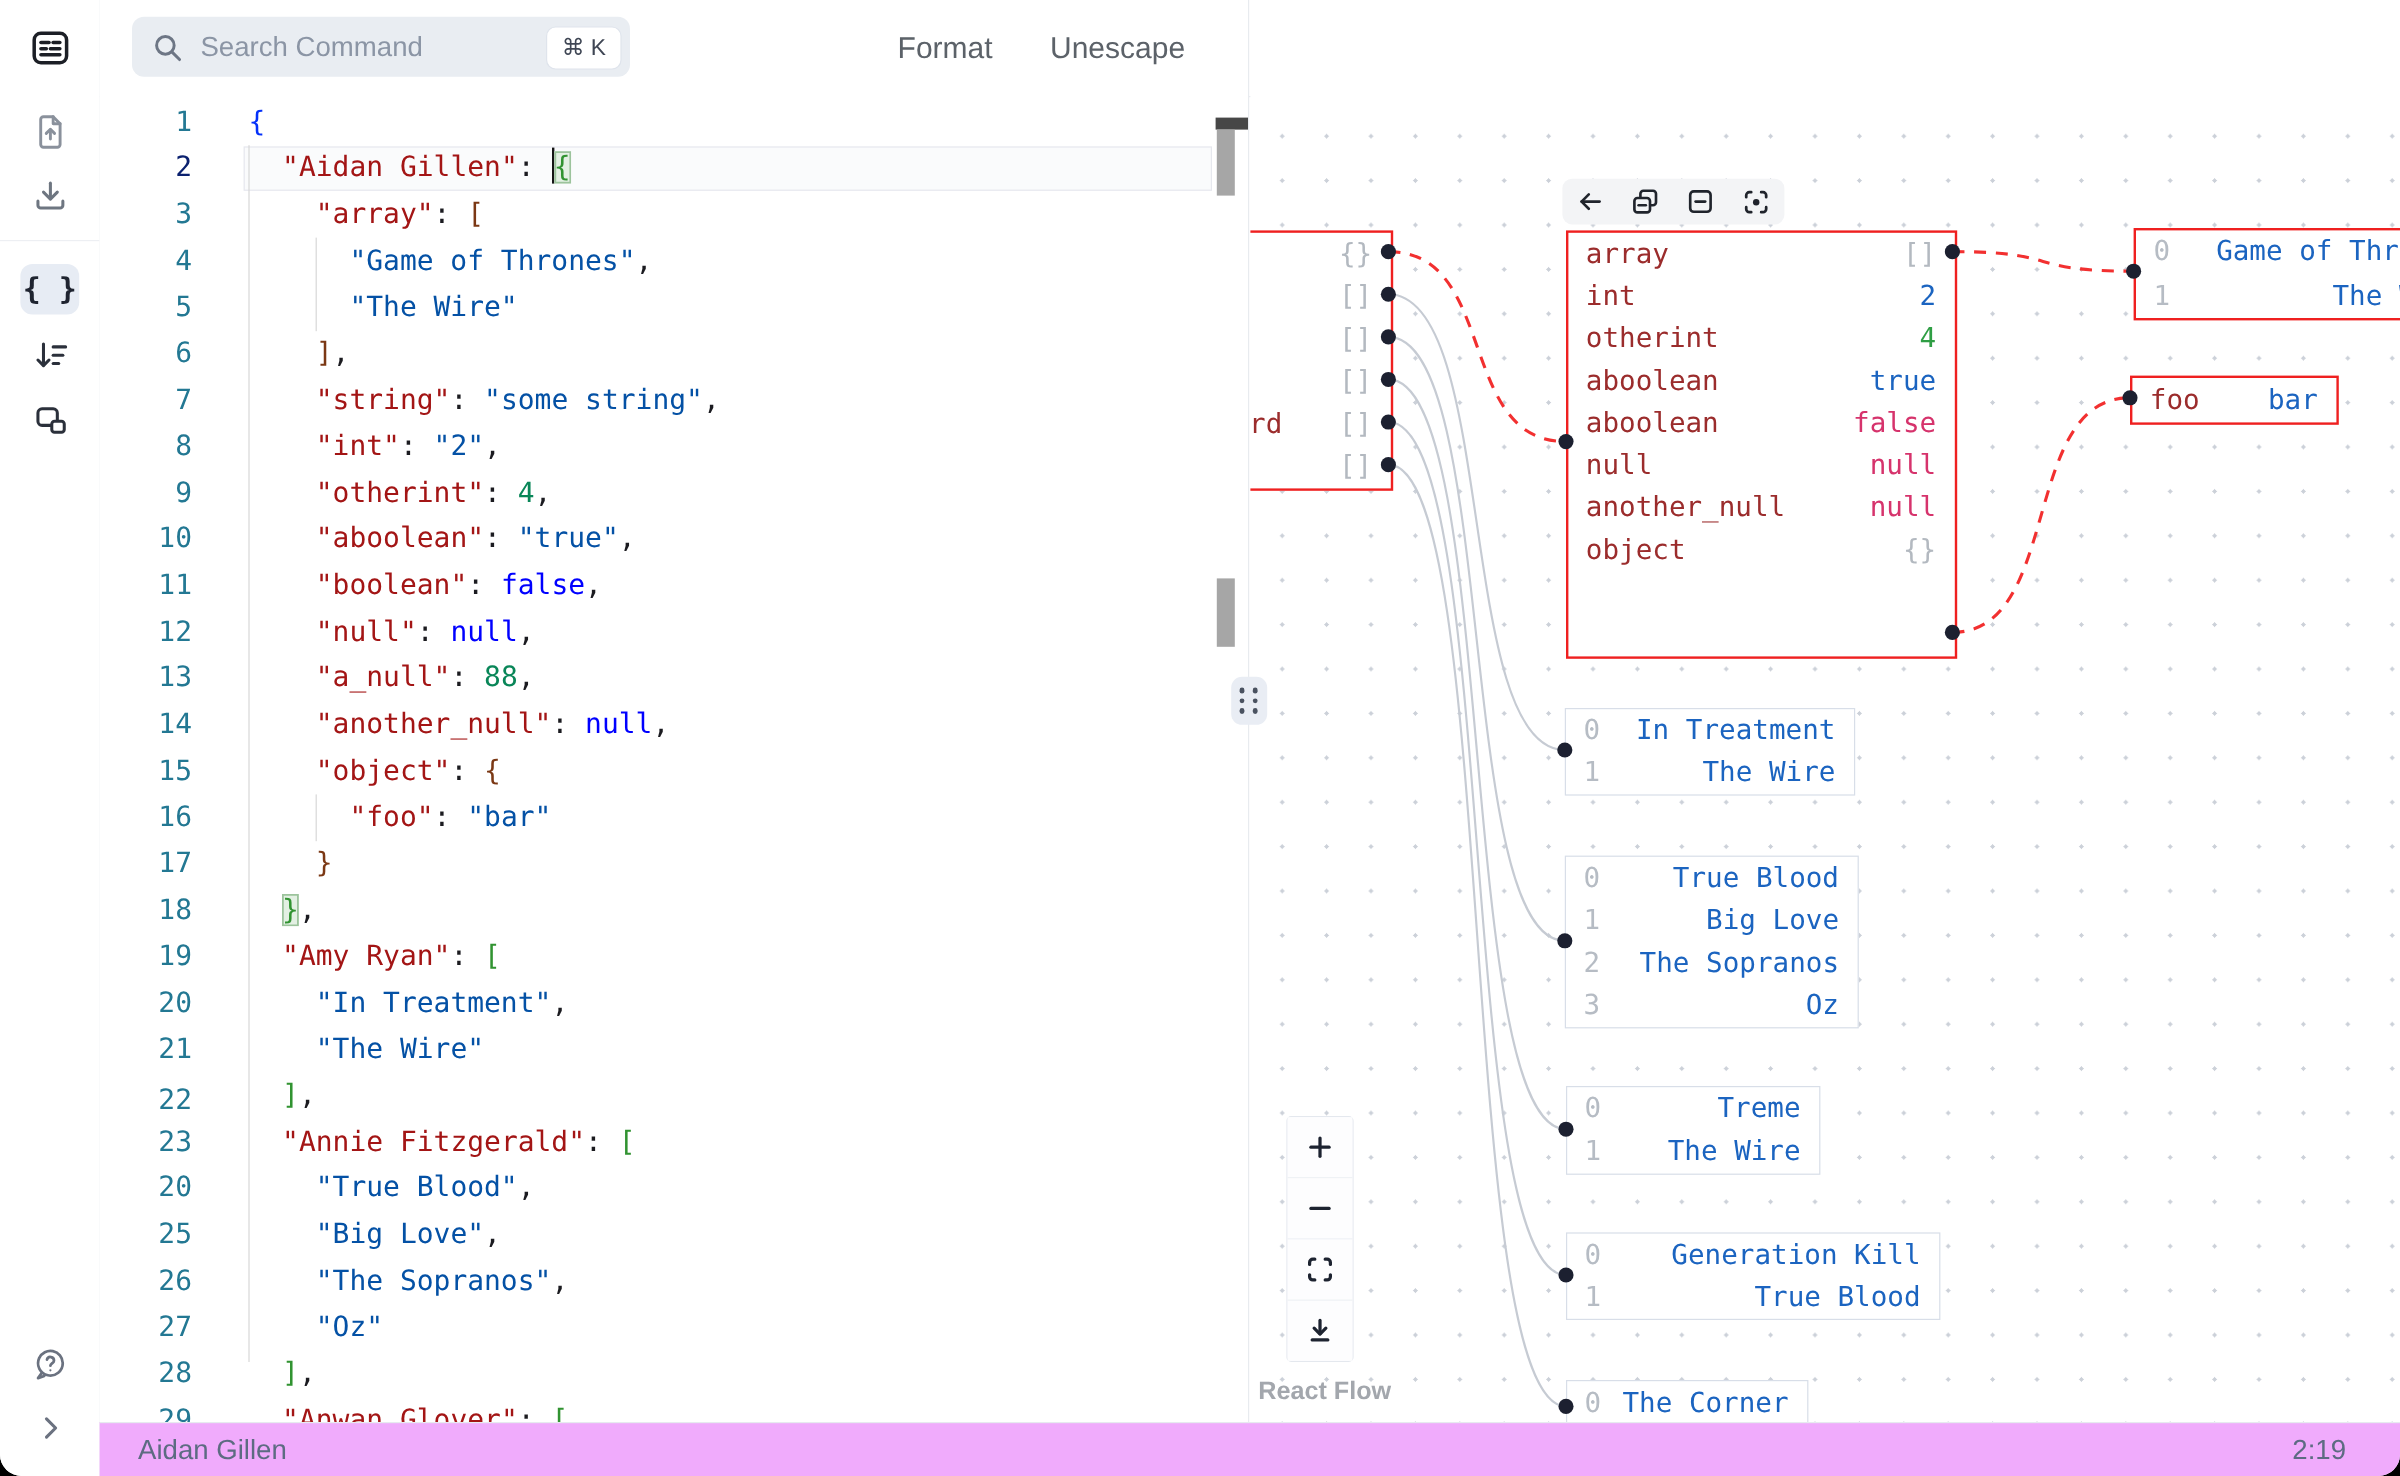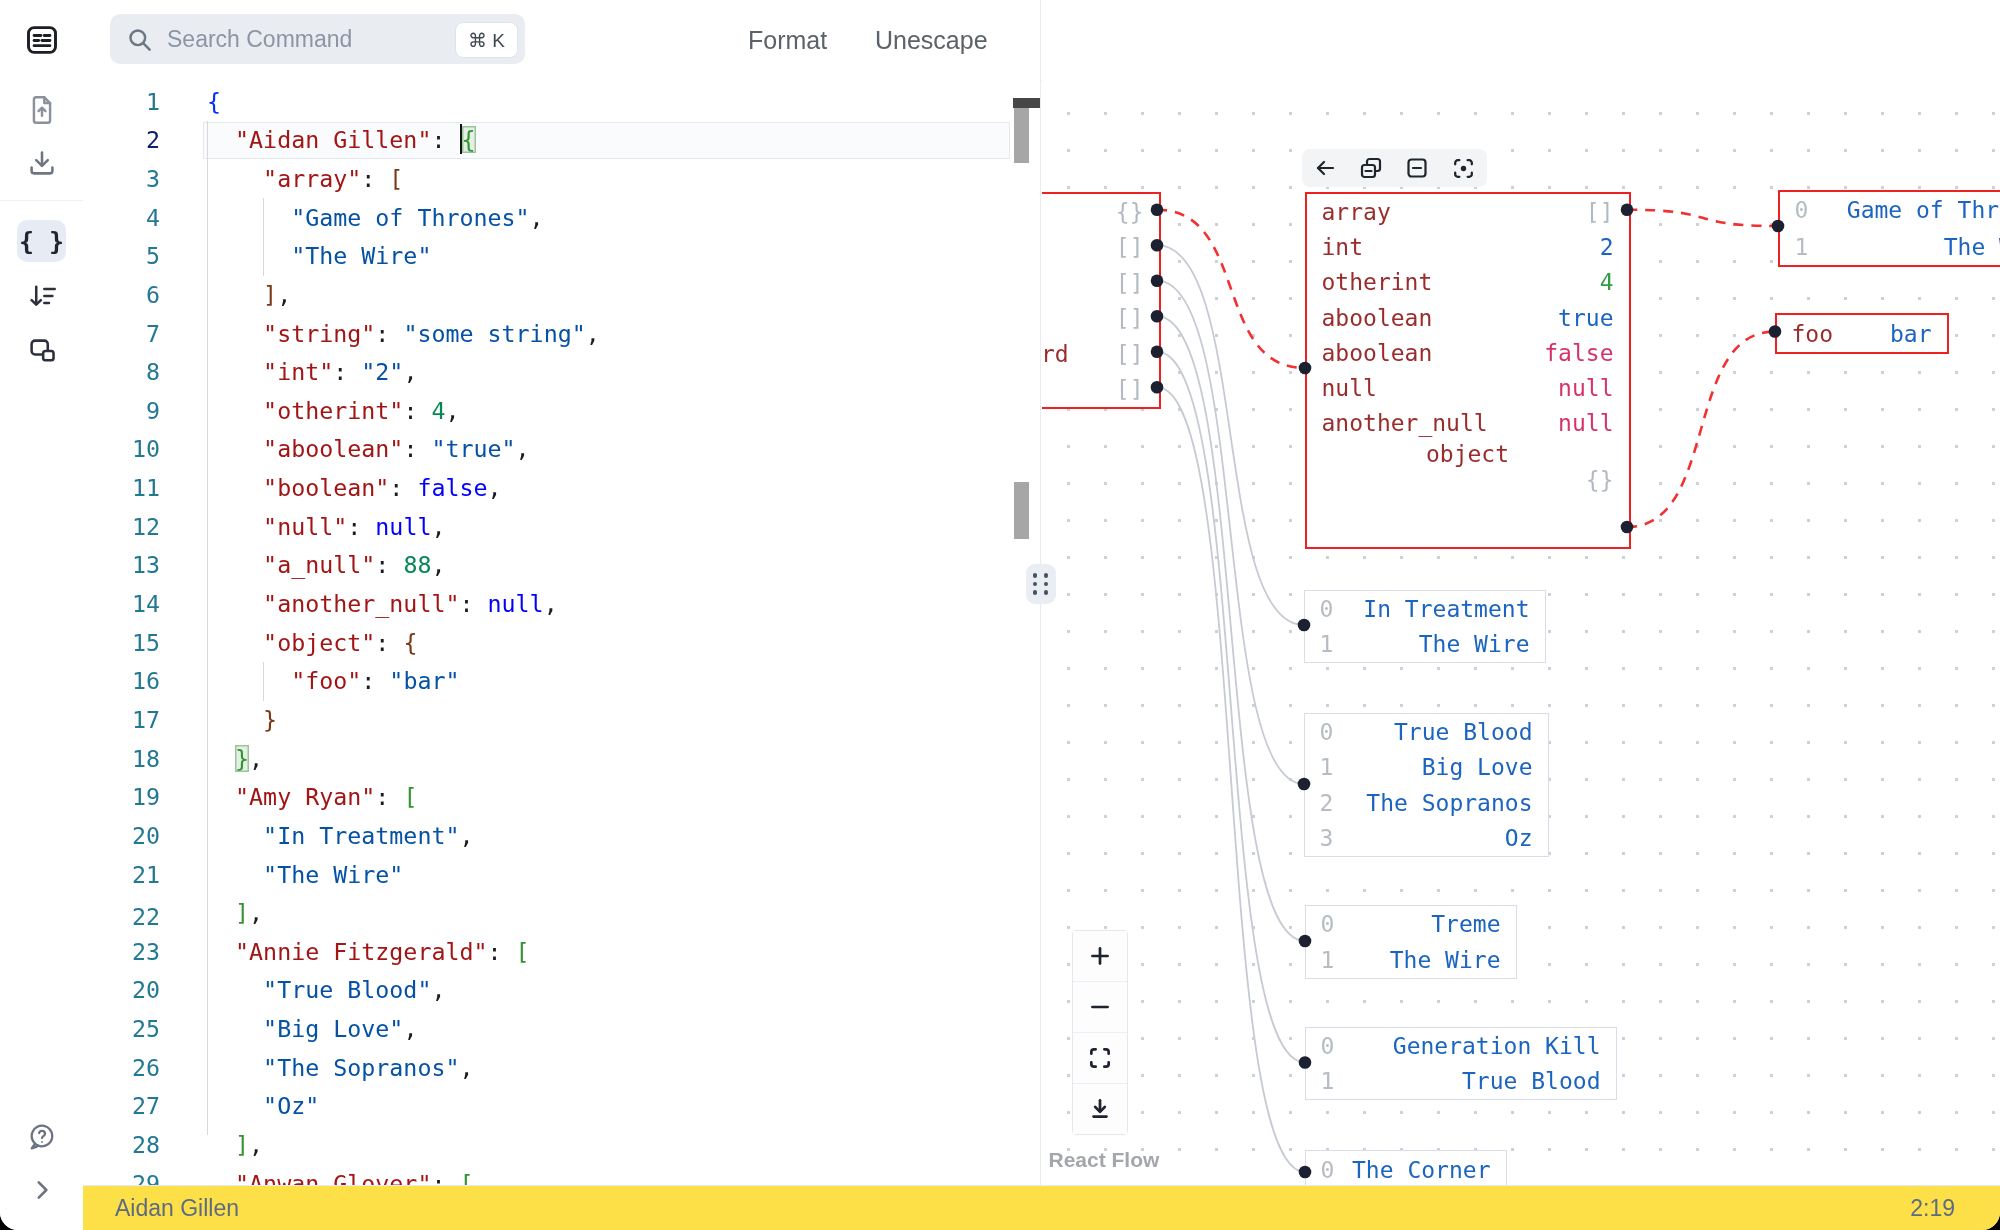--- a/index.html
+++ b/index.html
@@ -61,21 +61,21 @@
   #edges{position:absolute;left:0;top:0;z-index:3;pointer-events:none;}
   .gtoolbar{position:absolute;left:260px;top:149px;width:185px;height:38px;background:#f3f4f6;border-radius:8px;
             display:flex;align-items:center;justify-content:space-around;z-index:4;}
   .gtooltip{position:absolute;left:417px;top:191px;width:266px;height:42px;background:#e8e8e8;border-radius:7px;
             display:flex;align-items:center;justify-content:center;color:#3c3c3c;font-size:22px;z-index:5;}
   .zoompanel{position:absolute;left:30px;top:930px;width:54px;background:#fff;border:1.5px solid #e4e8ee;border-radius:4px;z-index:4;}
   .zbtn{width:54px;height:50px;display:flex;align-items:center;justify-content:center;border-bottom:1.5px solid #eceff3;background:#fdfdfe;}
   .zbtn:last-child{border-bottom:none;}
   .attribution{position:absolute;left:7px;top:1148px;color:#a3a7ad;font-size:21px;z-index:4;font-weight:bold;}
   
-  .statusbar{position:absolute;left:83px;right:0;top:1185px;height:45px;background:#fde047;border-top:1.5px solid #e7eaf0;z-index:7;}
+  .statusbar{position:absolute;left:83px;right:0;top:1185px;height:45px;background:#f0abfc;border-top:1.5px solid #e7eaf0;z-index:7;}
   .sb-path{position:absolute;left:32px;top:0;height:45px;display:flex;align-items:center;color:#5d6b82;font-size:23px;}
   .sb-pos{position:absolute;right:45px;top:0;height:45px;display:flex;align-items:center;color:#5d6b82;font-size:23px;}
   svg{display:block;}
 </style>
 </head>
 <body>
 
 <div class="window">
 
   <div class="sidebar">
@@ -320,21 +320,21 @@
             <span class="nval v-m">false</span>
           </div>
           <div class="nrow" style="height: 35.3px;">
             <span class="nkey">null</span>
             <span class="nval v-m">null</span>
           </div>
           <div class="nrow" style="height: 35.3px;">
             <span class="nkey">another_null</span>
             <span class="nval v-m">null</span>
           </div>
-          <div class="nrow" style="height: 35.3px; flex-direction: column;">
+          <div class="nrow" style="height: 35.3px;">
             <span class="nkey">object</span>
             <span class="badge">{}</span>
           </div>
         </div>
         <div class="node red" style="left: 736px; top: 190px; width: 290px; height: 73px;">
           <div class="nrow" style="height: 36.5px;">
             <span class="idx">0</span>
             <span class="nval v-s">Game of Thrones</span>
           </div>
           <div class="nrow" style="height: 36.5px;">

